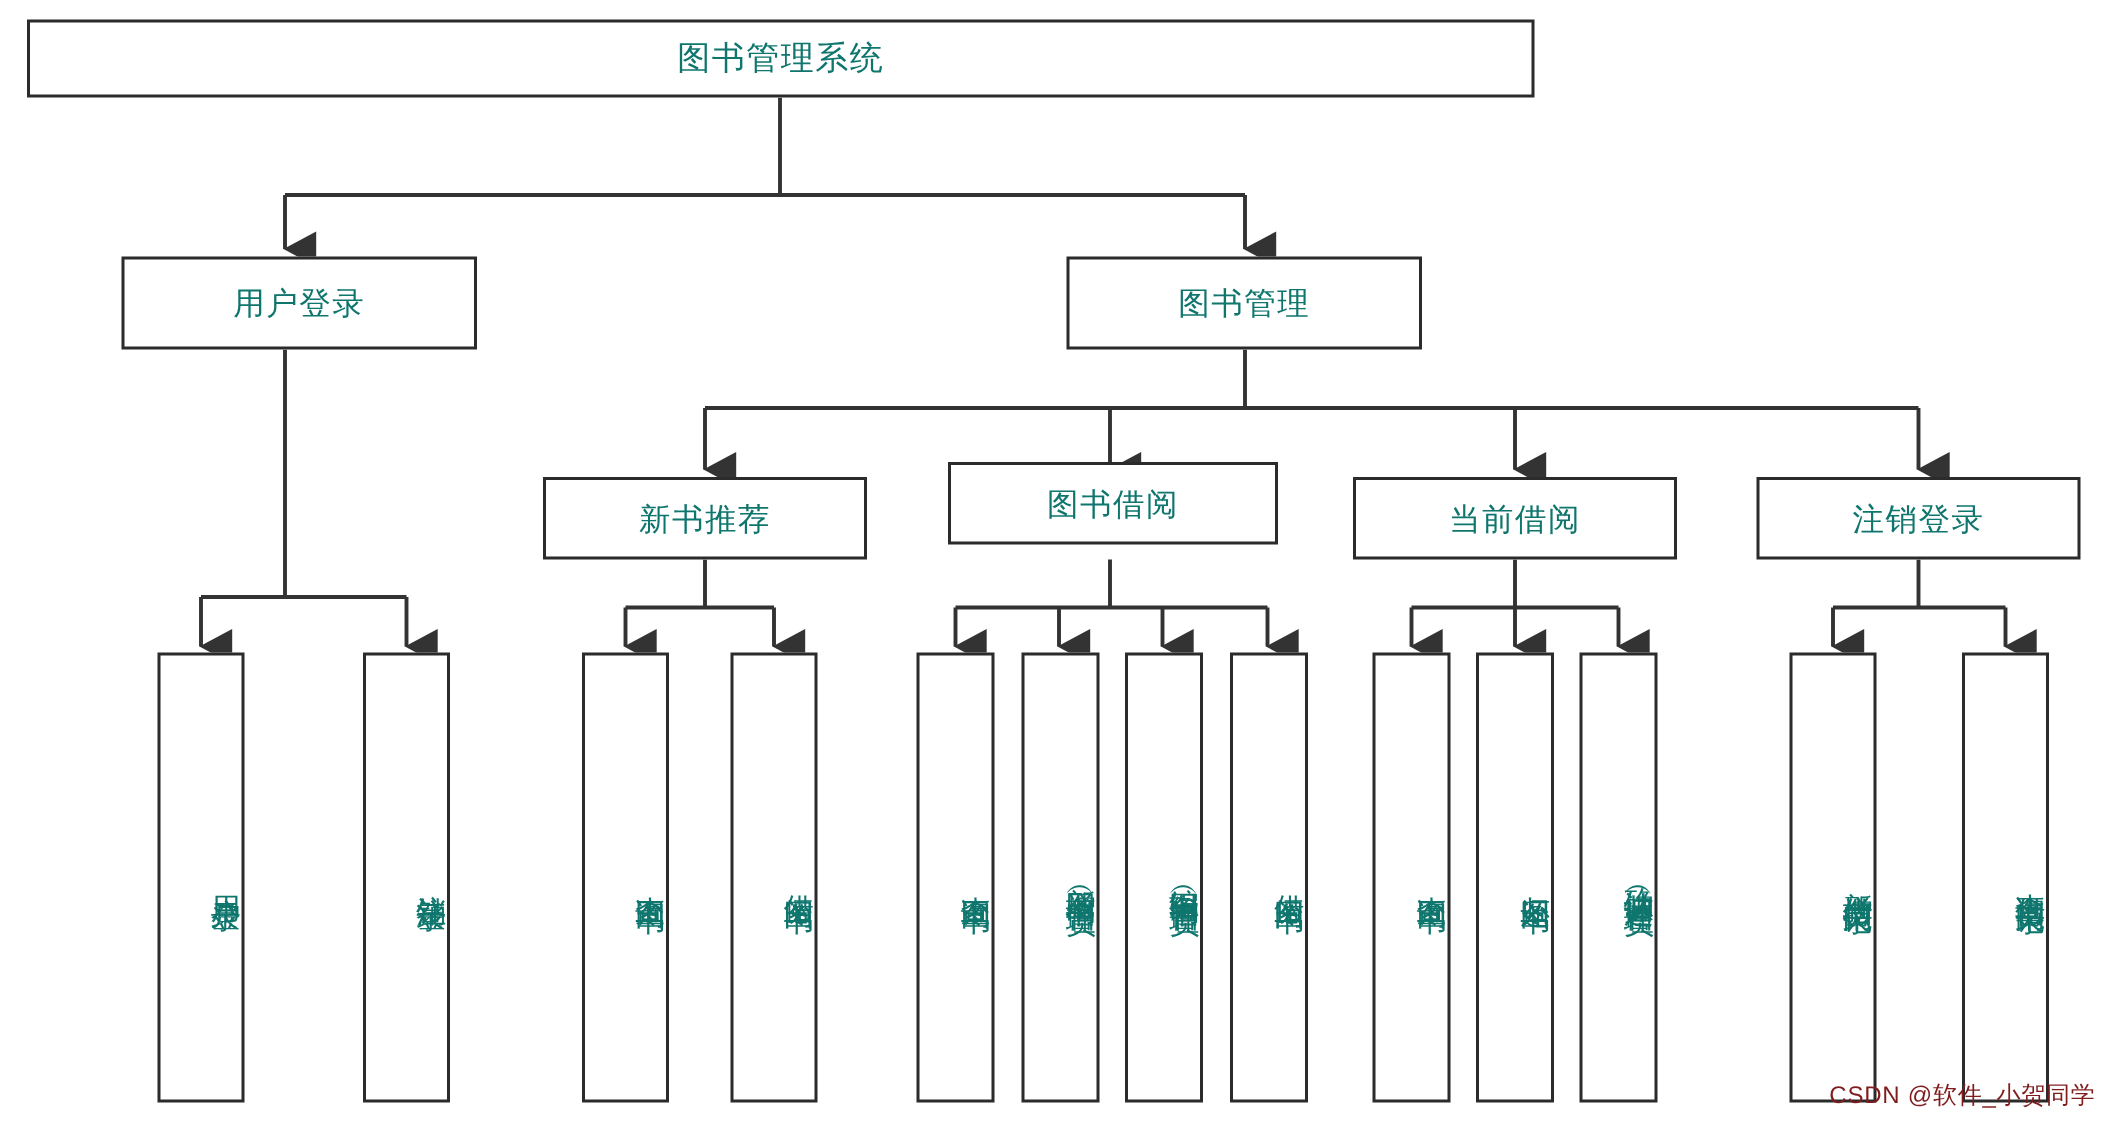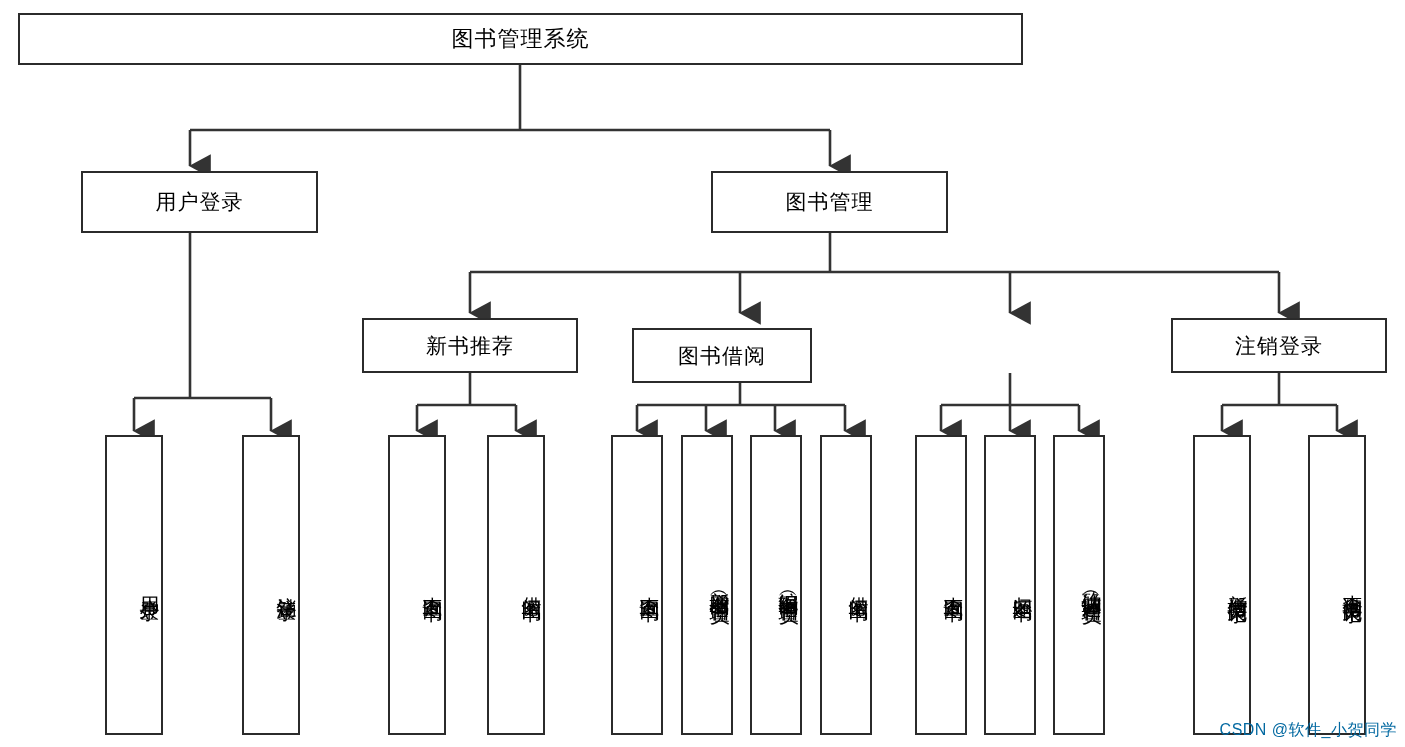--- a/index.html
+++ b/index.html
@@ -25,21 +25,21 @@
     height: 747px;
   }
   .node {
     position: absolute;
     box-sizing: border-box;
     border: 2px solid #2b2b2b;
     background: #ffffff;
     display: flex;
     align-items: center;
     justify-content: center;
-    color: #000000;
+    color: #0f766e;
     z-index: 2;
   }
   .node.horizontal {
     font-size: 21px;
     letter-spacing: 1px;
   }
   .node.vertical {
     writing-mode: vertical-rl;
     text-orientation: upright;
     font-size: 20px;
@@ -56,21 +56,21 @@
     white-space: nowrap;
   }
   .node.root {
     font-size: 22px;
   }
   #watermark {
     position: absolute;
     right: 8px;
     bottom: 6px;
     font-size: 16px;
-    color: #0369a1;
+    color: #7f1d1d;
     z-index: 5;
     white-space: nowrap;
     letter-spacing: 0.5px;
   }
 </style>
 </head>
 <body>
 
 <div id="diagram-root">
 
@@ -132,22 +132,25 @@
   <div class="node horizontal" style="left:81px; top:171px; width:237px; height:62px;">
     <span class="label">用户登录</span>
   </div>
   <div class="node horizontal" style="left:711px; top:171px; width:237px; height:62px;">
     <span class="label">图书管理</span>
   </div>
 
   <div class="node horizontal" style="left:362px; top:318px; width:216px; height:55px;font-family:Liberation Serif, serif;">
     <span class="label">新书推荐</span>
   </div>
-  <div class="node horizontal" style="left:632px; top:328px; width:180px; height:55px;">
+  <div class="node horizontal" style="left:632px; top:308px; width:220px; height:55px;">
     <span class="label">图书借阅</span>
+  </div>
+  <div class="node horizontal" style="left:902px; top:318px; width:216px; height:55px;">
+    <span class="label">当前借阅</span>
   </div>
   <div class="node horizontal" style="left:1171px; top:318px; width:216px; height:55px;">
     <span class="label">注销登录</span>
   </div>
 
   <div class="node vertical" style="left:105px; top:435px; width:58px; height:300px;">
     <span class="label">用户登录</span>
   </div>
   <div class="node vertical" style="left:242px; top:435px; width:58px; height:300px;">
     <span class="label">注销登录</span>

